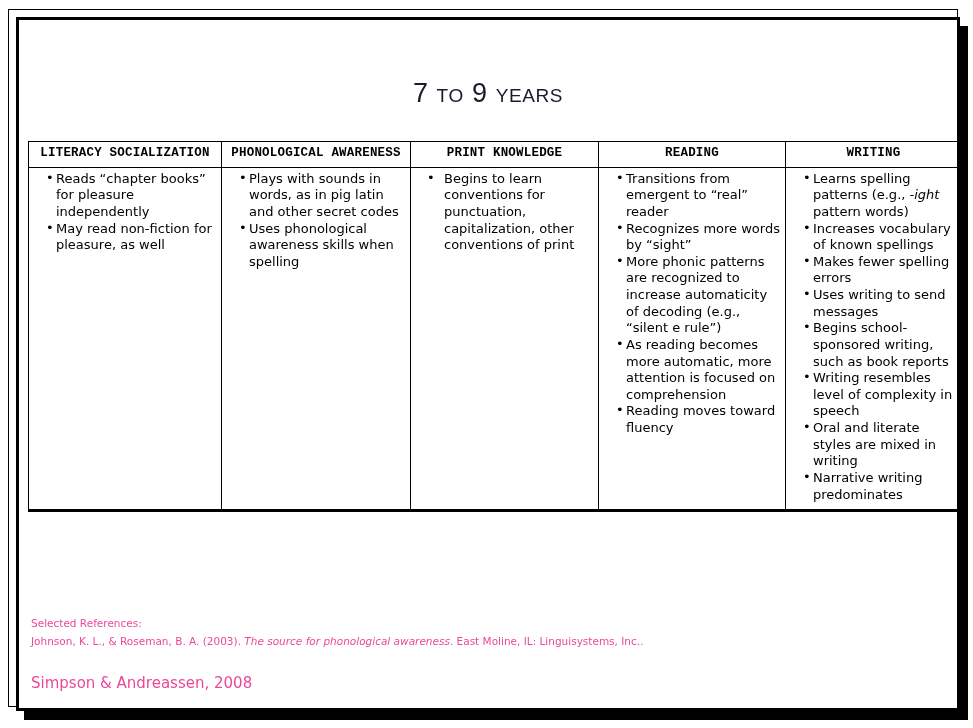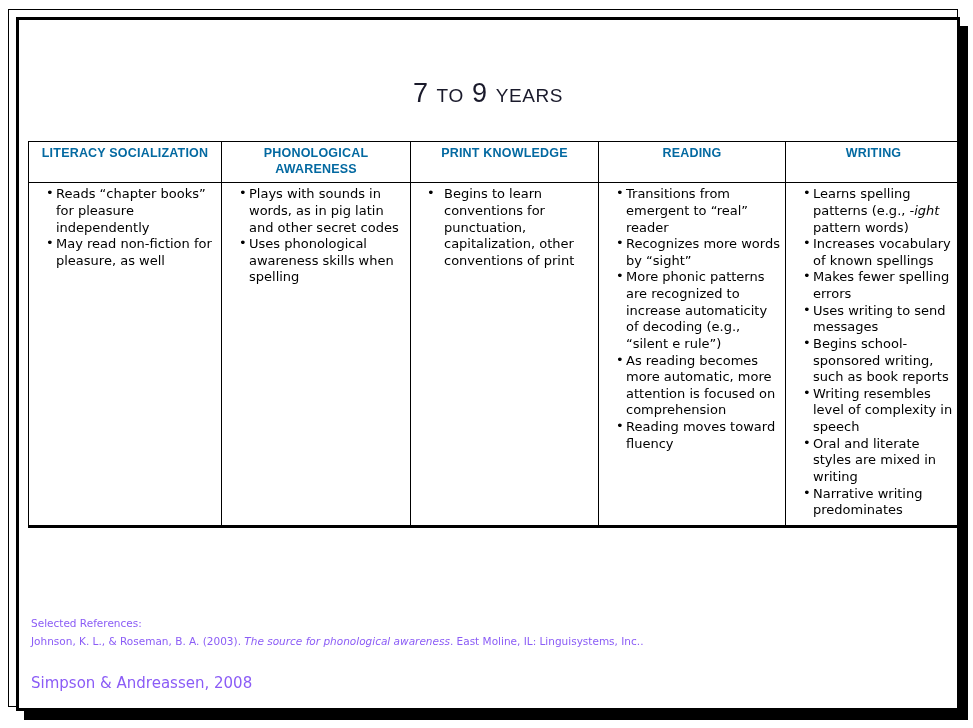--- a/index.html
+++ b/index.html
@@ -68,28 +68,28 @@
     width: 908px;
     border-collapse: collapse;
     table-layout: fixed;
   }
   .grid th, .grid td {
     border: 1px solid #000000;
     vertical-align: top;
     padding: 0;
   }
   .grid th {
-    font-family: Liberation Sans, sans-serif;
+    font-family: Liberation Mono, monospace;
     font-size: 12.5px;
     font-weight: bold;
     text-align: center;
     letter-spacing: 0.2px;
     padding: 4px 2px 5px 2px;
     line-height: 1.25;
-    color: #0369a1;
+    color: #000000;
   }
   .grid td {
     padding: 3px 4px 6px 2px;
     margin-top: 25px;
   }
   .grid tbody tr td {
     border-bottom-width: 3px;
   }
 
   ul.cell-list {
@@ -125,21 +125,21 @@
     font-style: italic;
   }
 
   
   .refs {
     position: absolute;
     left: 12px;
     bottom: 16px;
     width: 900px;
     font-family: "DejaVu Sans", sans-serif;
-    color: #8b5cf6;
+    color: #ec4899;
   }
   .refs .ref-head {
     font-size: 10.5px;
     margin-bottom: 6px;
   }
   .refs .ref-line {
     font-size: 10.5px;
     margin-bottom: 6px;
     white-space: nowrap;
   }

